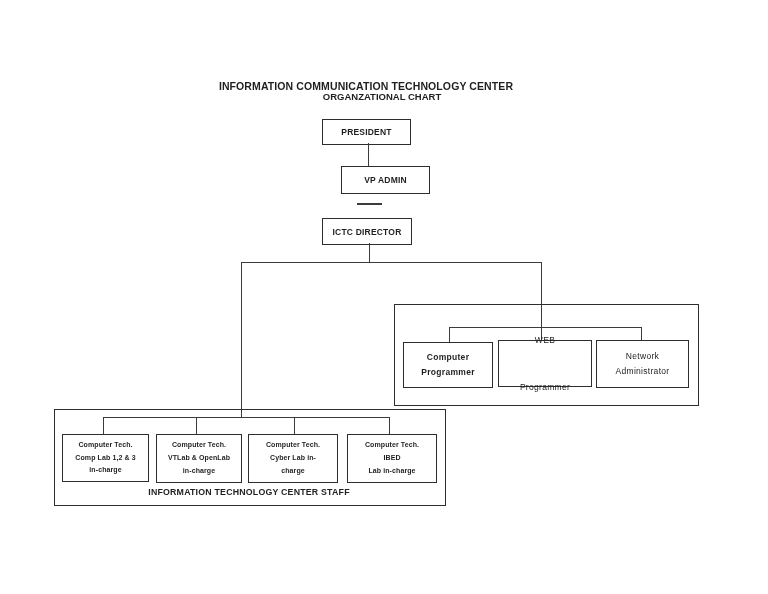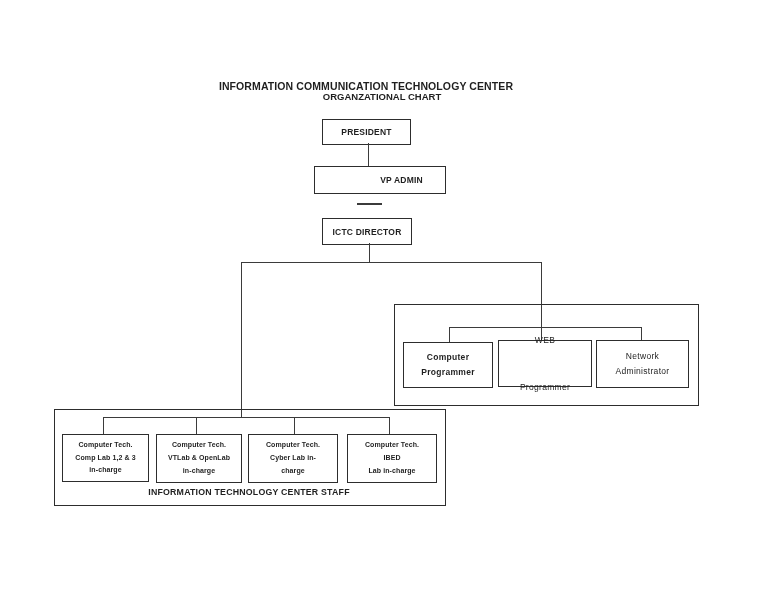--- a/index.html
+++ b/index.html
@@ -21,21 +21,21 @@
     position: absolute; top: 91px; left: 0; width: 736px;
     text-align: center; font-weight: bold; font-size: 9.5px; margin-left: 14px;
   }
 
   .node {
     position: absolute; border: 1.6px solid #2d2d2d; background: #ffffff;
     display: flex; align-items: center; justify-content: center;
     font-weight: bold; font-size: 8.5px; letter-spacing: 0.2px; 
   }
   .node-president { left: 322px; top: 119px; width: 87px; height: 24px; }
-  .node-vpadmin   { left: 314px; top: 166px; width: 87px; height: 26px; padding-left: 43px; }
+  .node-vpadmin   { left: 341px; top: 166px; width: 87px; height: 26px; }
   .node-ictc      { left: 322px; top: 218px; width: 88px; height: 25px; }
 
   .line { position: absolute; background: #3b3b3b; }
   .l-pres-vp   { left: 368px; top: 143px; width: 1.4px; height: 24px; }
   .l-dash      { left: 357px; top: 203px; width: 25px;  height: 1.5px; }
   .l-ictc-down { left: 369px; top: 243px; width: 1.4px; height: 20px; }
   .l-main-h    { left: 241px; top: 262px; width: 301px; height: 1.4px; }
   .l-left-v    { left: 241px; top: 262px; width: 1.4px; height: 156px; }
   .l-right-v   { left: 541px; top: 262px; width: 1.4px; height: 79px; }
 

